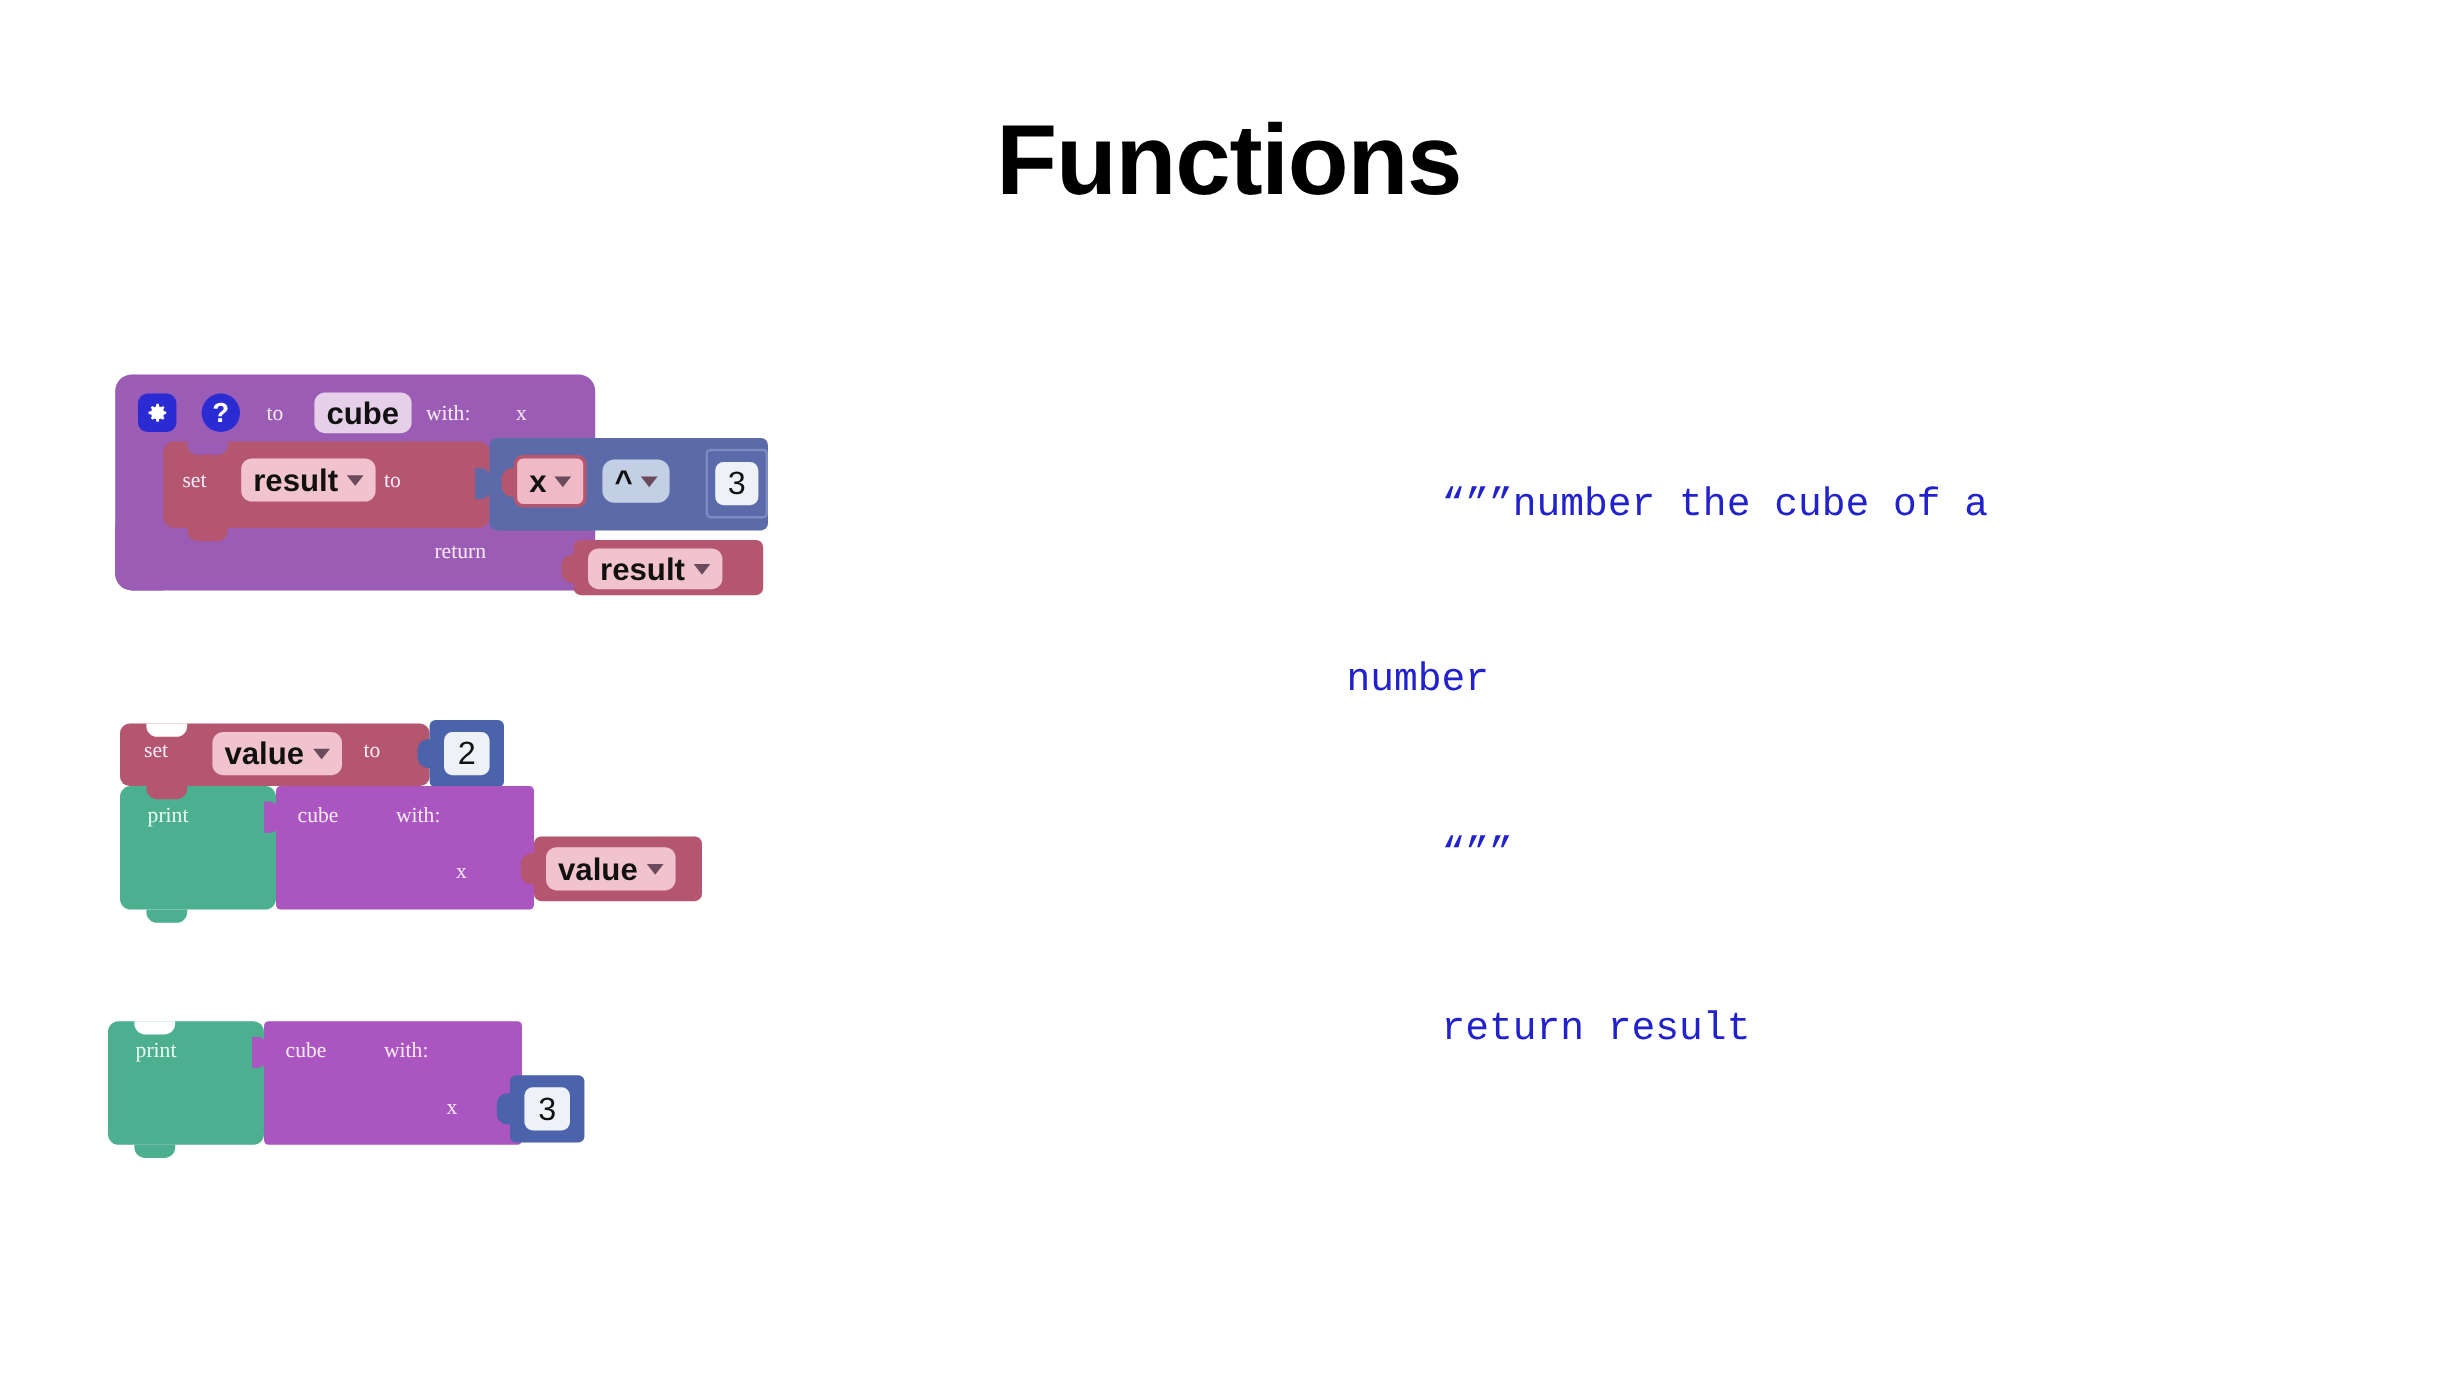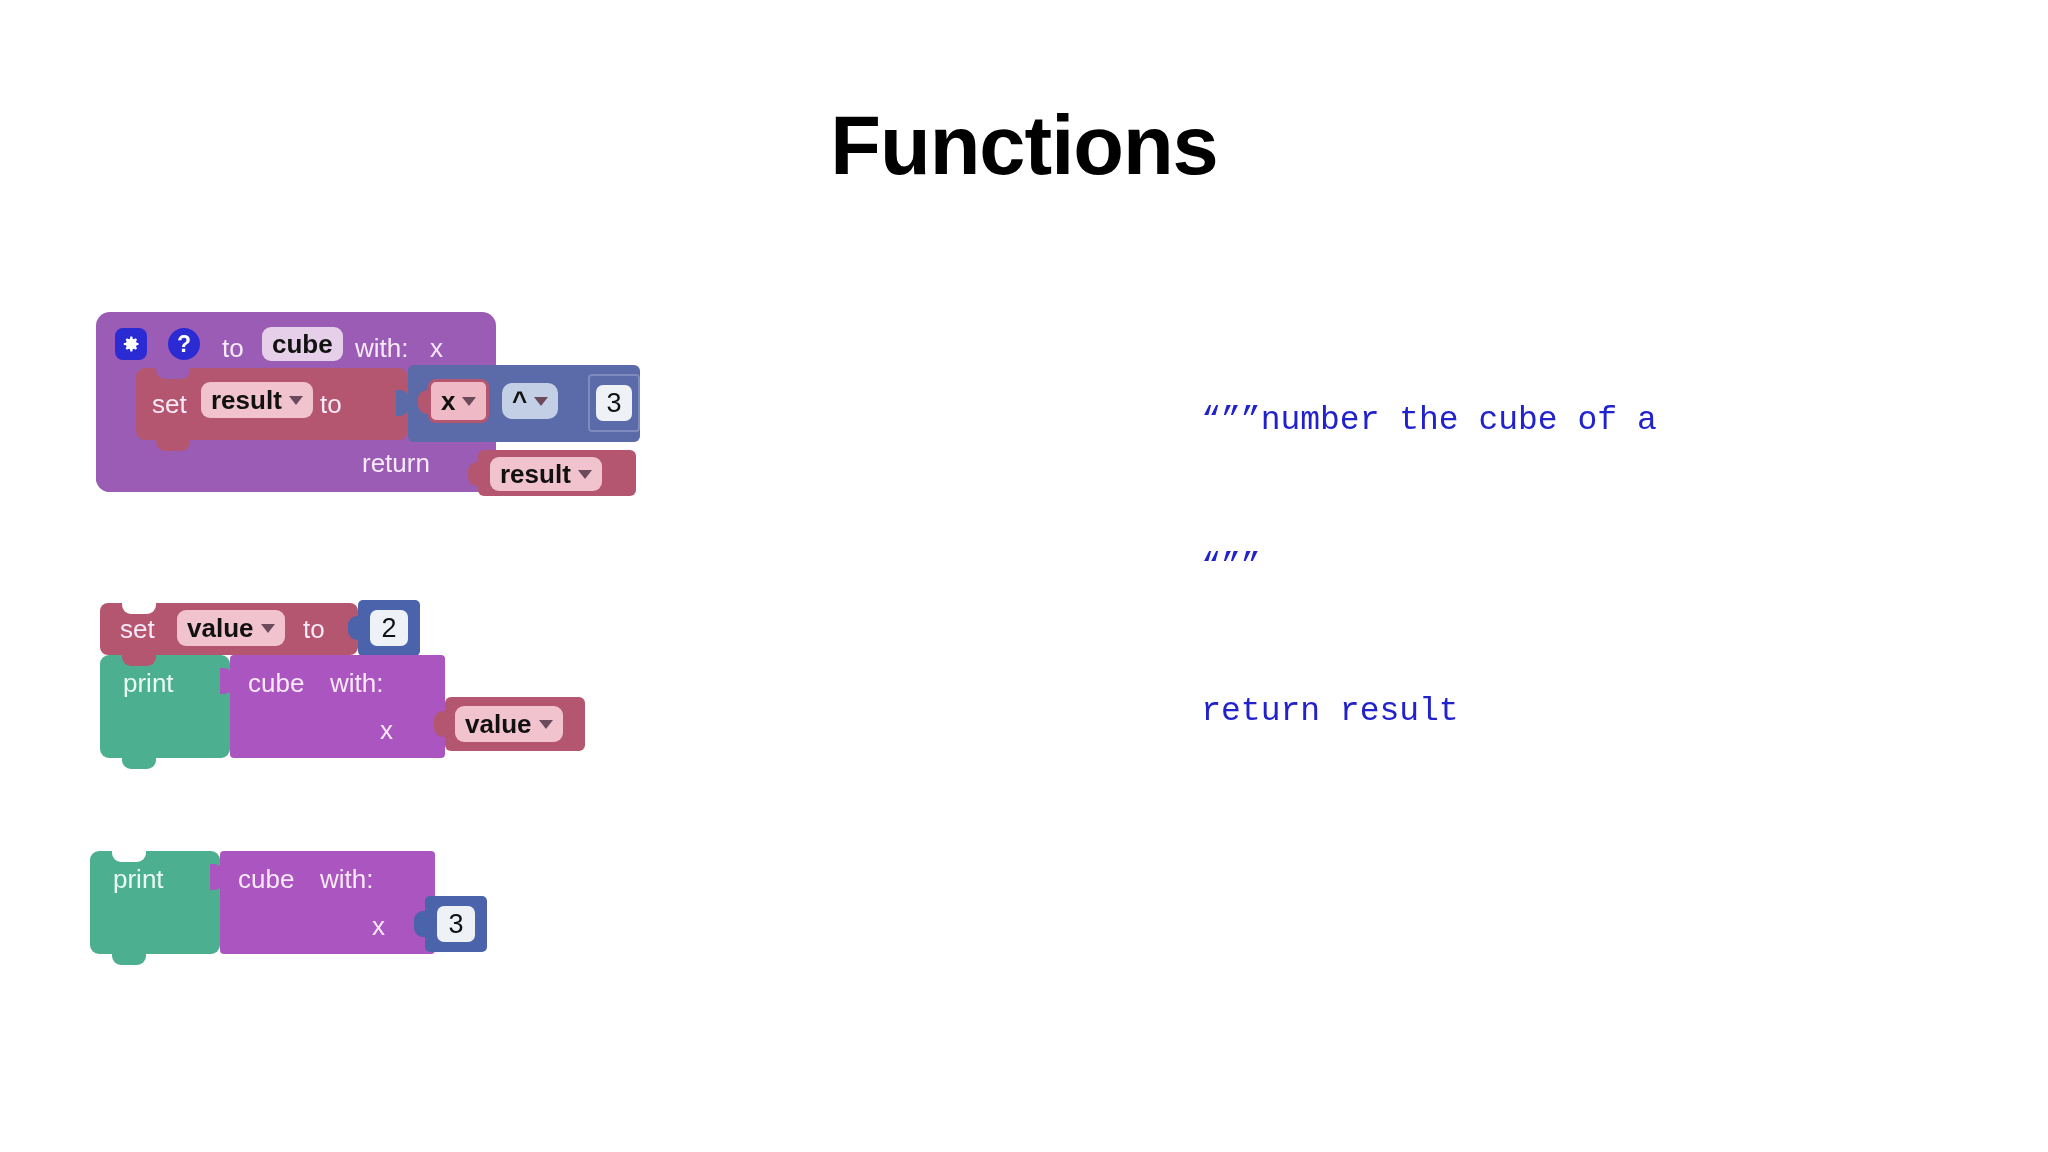--- a/index.html
+++ b/index.html
@@ -13,21 +13,21 @@
     position: relative;
     overflow: hidden;
     font-family: "Liberation Sans", sans-serif;
     -webkit-font-smoothing: antialiased;
   }
 
   
   #slide-title {
     position: absolute;
     left: 0;
-    top: 104px;
+    top: 92px;
     width: 2048px;
     text-align: center;
     font-family: "Liberation Sans", sans-serif;
     font-weight: bold;
     font-size: 83px;
     letter-spacing: -1px;
     color: #000000;
     line-height: 1;
   }
 
@@ -56,22 +56,22 @@
   }
 
   
   .blk {
     position: absolute;
     box-sizing: border-box;
   }
   .blk-label {
     position: absolute;
     color: #f7e9f7;
-    font-family: Liberation Sans, sans-serif;
-    font-size: 26px;
+    font-family: Liberation Serif, serif;
+    font-size: 18px;
     white-space: nowrap;
     line-height: 1;
   }
 
   
   .pill {
     position: absolute;
     display: flex;
     align-items: center;
     gap: 7px;
@@ -264,20 +264,21 @@
     <div class="nub" style="left:414px; top:911px; width:12px; height:26px; background:#4a63aa; border-radius:9px 0 0 9px;"></div>
     <div class="numbox" style="left:437px; top:906px; width:38px; height:36px;">
       <span>3</span>
     </div>
   </div>
 
 </div>
 
 <div id="code-column">
   <div class="code-line">    “””number the cube of a</div>
+  <div class="code-line">number</div>
   <div class="code-line">    “””</div>
   <div class="code-line">    return result</div>
   
   
   
   
   
   
   
   

